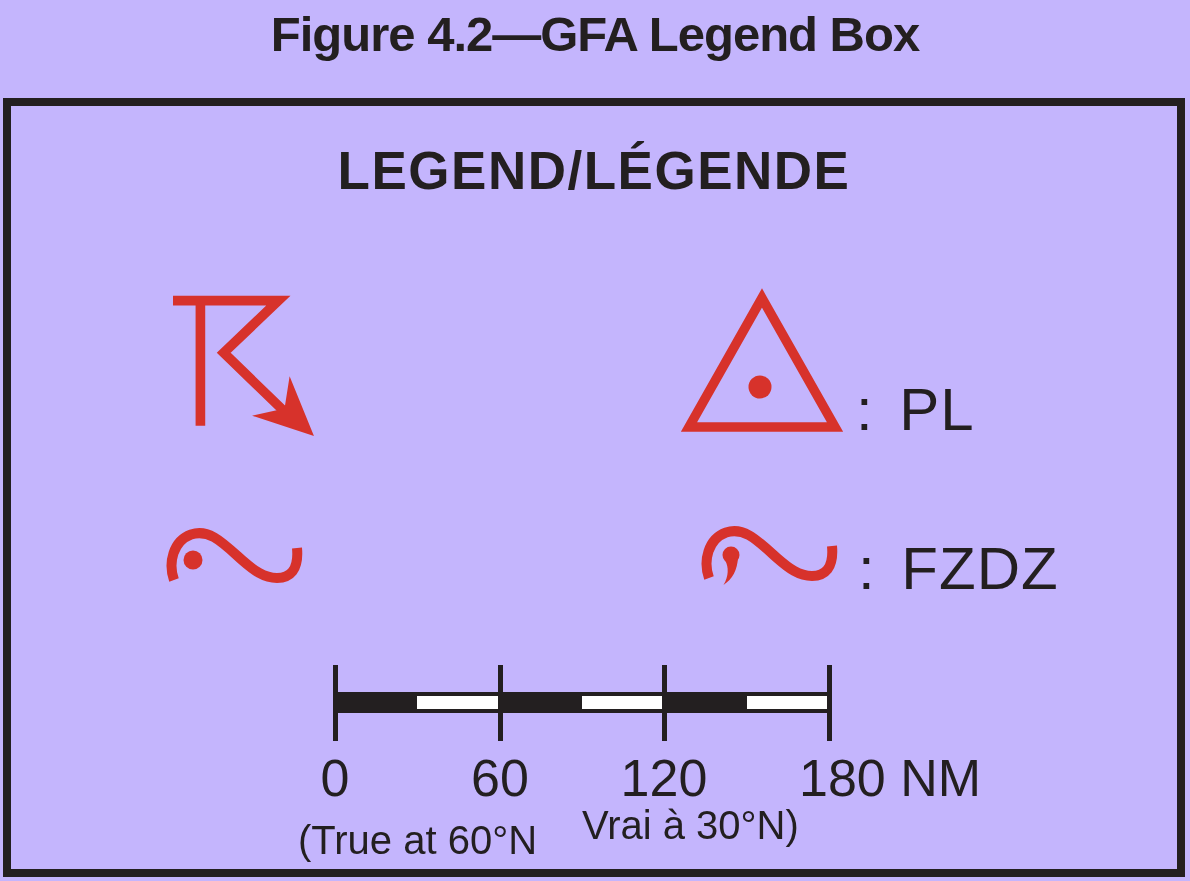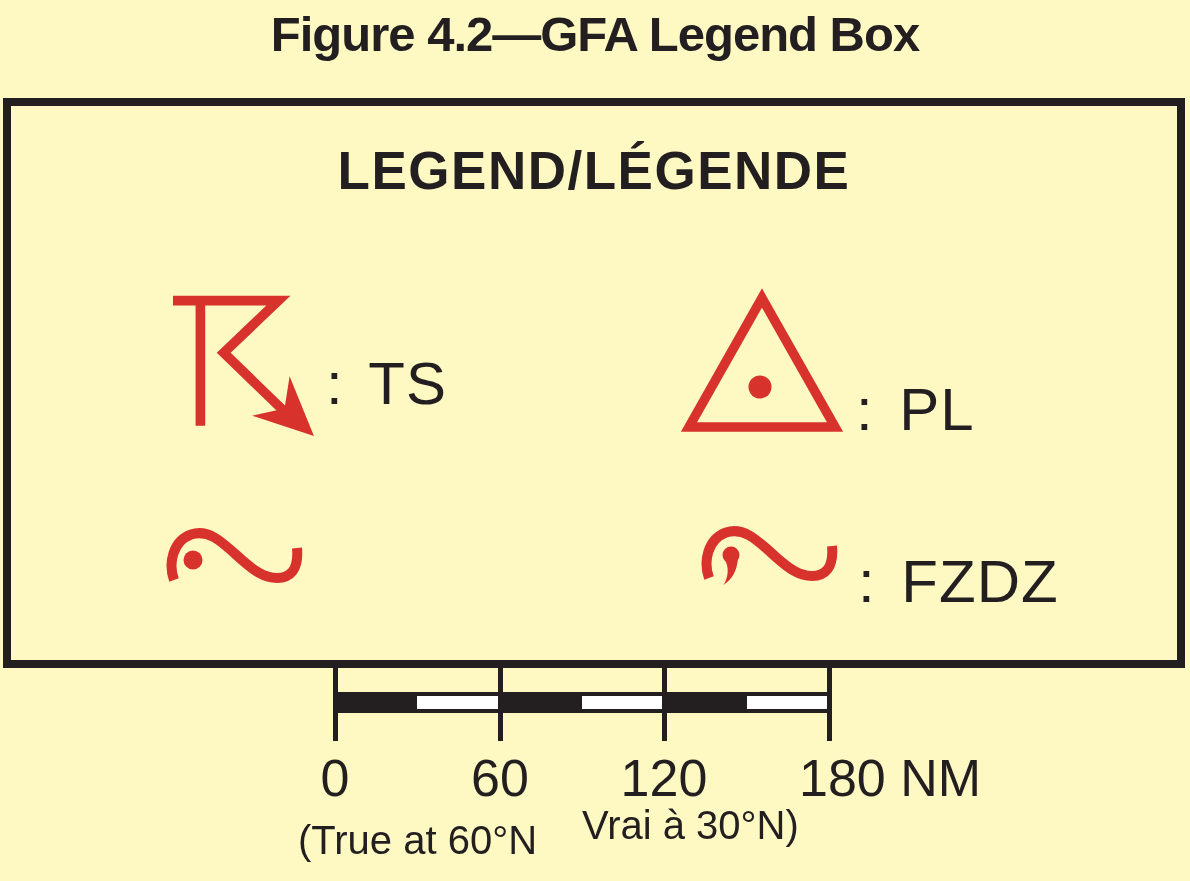--- a/index.html
+++ b/index.html
@@ -1,28 +1,28 @@
 <!DOCTYPE html>
 <html style="--red: #d7322b; --ink: #231f20;"><head>
 <meta charset="utf-8">
 <style>
   :root { --ink:#231f20; --red:#d7322b; }
   html,body { margin:0; padding:0; background:#fff; }
   .page {
-    position:relative; width:1190px; height:881px; background:#fef9c3;
+    position:relative; width:1190px; height:881px; background:#c4b5fd;
     font-family:"Liberation Sans", sans-serif; color:var(--ink);
     overflow:hidden;
     text-decoration:underline;
   }
   .fig-title {
     position:absolute; top:6px; left:0; width:100%;
     text-align:center; font-size:49px; font-weight:bold; letter-spacing:-1px;
   }
   .legend-box {
-    position:absolute; left:3px; top:98px; width:1182px; height:570px;
+    position:absolute; left:3px; top:98px; width:1182px; height:779px;
     border:8px solid var(--ink); box-sizing:border-box;
   }
   .heading {
     position:absolute; top:34px; left:0; width:100%;
     text-align:center; font-size:53px; font-weight:bold; letter-spacing:1.5px;
   }
   .sym { position:absolute; color:var(--red); }
   .code-label {
     position:absolute; font-size:60px; line-height:1.05; letter-spacing:1px;
     word-spacing:8px; color:var(--ink); white-space:nowrap;
@@ -59,21 +59,20 @@
 
     <div class="heading">LEGEND/LÉGENDE</div>
 
     <div class="sym" style="left:160px; top:187px;">
       <svg width="147" height="147" viewBox="0 0 145 145">
         <path d="M29 7.5 V131" fill="none" stroke="currentColor" stroke-width="9.5"></path>
         <path d="M2 7.5 H106 L52 59 L113 118" fill="none" stroke="currentColor" stroke-width="9.5" stroke-linejoin="miter" stroke-miterlimit="6"></path>
         <polygon points="141,141 117,82 112,114 80,121" fill="currentColor"></polygon>
       </svg>
     </div>
-    <div class="code-label" style="left:315px; top:246px;">: TS</div>
 
     <div class="sym" style="left:671px; top:184px;">
       <svg width="160" height="144" viewBox="0 0 160 144">
         <path d="M80 8 L153 137 L7 137 Z" fill="none" stroke="currentColor" stroke-width="9.5" stroke-linejoin="miter"></path>
         <circle cx="78" cy="97" r="11.5" fill="currentColor"></circle>
       </svg>
     </div>
     <div class="code-label" style="left:845px; top:264px;margin-top:8px;">: PL</div>
 
     <div class="sym" style="left:157px; top:422px;">
@@ -83,21 +82,21 @@
       </svg>
     </div>
 
     <div class="sym" style="left:692px; top:420px;">
       <svg width="140" height="60" viewBox="0 0 140 60">
         <path d="M6 52 C 0 35, 5 13, 23 6.5 C 41 0.5, 54 14, 74 32 C 86 42.5, 96 50, 109 50 C 122 50, 131 42, 129 20" fill="none" stroke="currentColor" stroke-width="10"></path>
         <circle cx="28" cy="29" r="8.5" fill="currentColor"></circle>
         <path d="M35 31 C34.5 44 29.5 53 20.5 59 C26 50 25.5 41 22.5 35 Z" fill="currentColor"></path>
       </svg>
     </div>
-    <div class="code-label" style="left:847px; top:444px;">: FZDZ</div>
+    <div class="code-label" style="left:847px; top:431px;">: FZDZ</div>
 
     <div class="scale-bar">
       <div class="cell k"></div>
       <div class="cell w"></div>
       <div class="cell k"></div>
       <div class="cell w"></div>
       <div class="cell k"></div>
       <div class="cell w"></div>
     </div>
     <div class="tick" style="left:321.5px;"></div>

